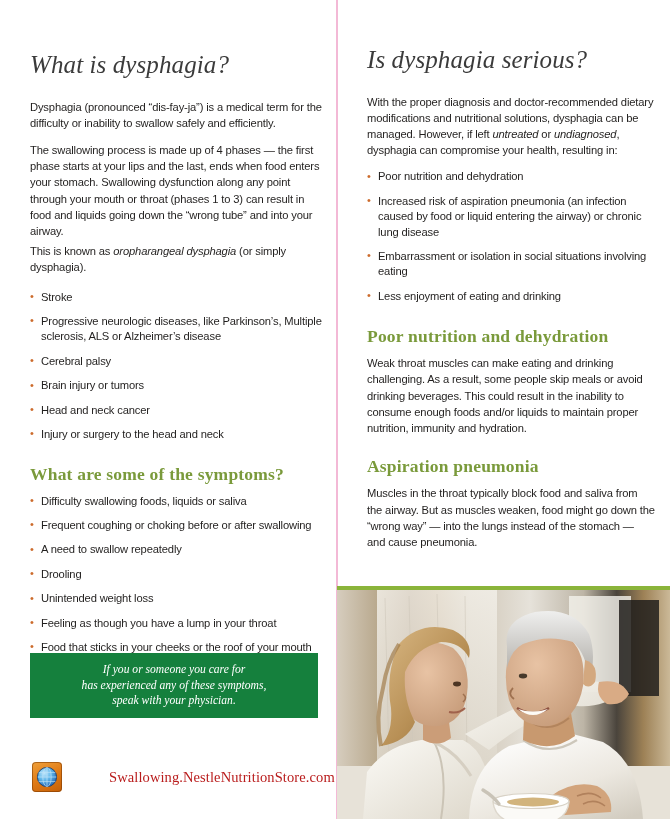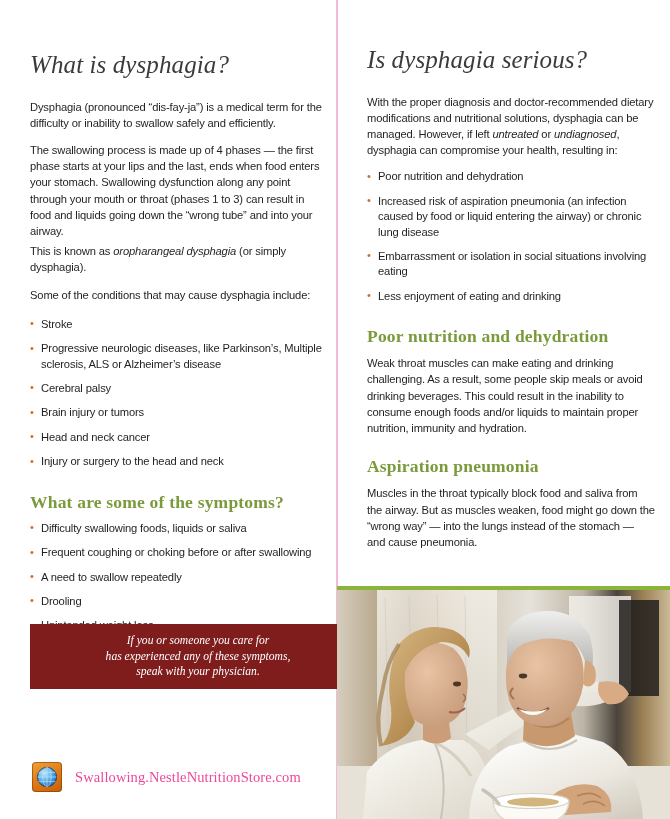--- a/index.html
+++ b/index.html
@@ -111,29 +111,28 @@
     line-height: 15.4px;
   }
   ul.bullets.first-list { margin-top: 14px; }
   ul.bullets.sym-list   { margin-top: 2px; }
   ul.bullets.right-list { margin-top: 2px; }
 
   
   .callout {
     position: absolute;
     left: 30px;
-    top: 624px;
+    top: 653px;
     width: 288px;
     height: 65px;
-    background: #7f1d1d;
+    background: #15803d;
     display: flex;
     align-items: center;
     justify-content: center;
     text-align: center;
-    padding-left: 24px;
   }
   .callout-text {
     font-family: "Liberation Serif", "DejaVu Serif", serif;
     font-style: italic;
     font-size: 11.6px;
     line-height: 15.5px;
     color: #ffffff;
   }
 
   
@@ -153,23 +152,24 @@
     box-shadow: inset 0 0 0 1px rgba(120,55,0,0.55);
     display: flex;
     align-items: center;
     justify-content: center;
     flex: none;
   }
   .globe-badge svg { display: block; }
   .footer-url {
     font-family: "Liberation Serif", "DejaVu Serif", serif;
     font-size: 14.5px;
-    color: #ec4899;
+    color: #b91c1c;
     letter-spacing: 0.1px;
     white-space: nowrap;
+    margin-left: 34px;
   }
 
   
   .photo-wrap {
     position: absolute;
     left: 337px;
     top: 586px;
     width: 333px;
     height: 233px;
     border-top: 4px solid #8ab43a;
@@ -191,21 +191,20 @@
     <h1 class="main-head">What is dysphagia?</h1>
 
     <p class="body">Dysphagia (pronounced “dis-fay-ja”) is a medical term for the difficulty or inability to swallow safely and efficiently.</p>
 
     <p class="body">The swallowing process is made up of 4 phases — the first phase starts at your lips and the last, ends when food enters your stomach. Swallowing dysfunction along any point through your mouth or throat (phases 1 to 3) can result in food and liquids going down the “wrong tube” and into your airway.</p>
 
     <p class="body" style="margin-top:-7px;">
       <span>This is known as </span><em>oropharangeal dysphagia</em><span> (or simply dysphagia).</span>
     </p>
 
-    <p class="body">Some of the conditions that may cause dysphagia include:</p>
 
     <ul class="bullets first-list">
       <li>Stroke</li>
       <li>Progressive neurologic diseases, like Parkinson’s, Multiple sclerosis, ALS or Alzheimer’s disease</li>
       <li>Cerebral palsy</li>
       <li>Brain injury or tumors</li>
       <li>Head and neck cancer</li>
       <li>Injury or surgery to the head and neck</li>
     </ul>
 

